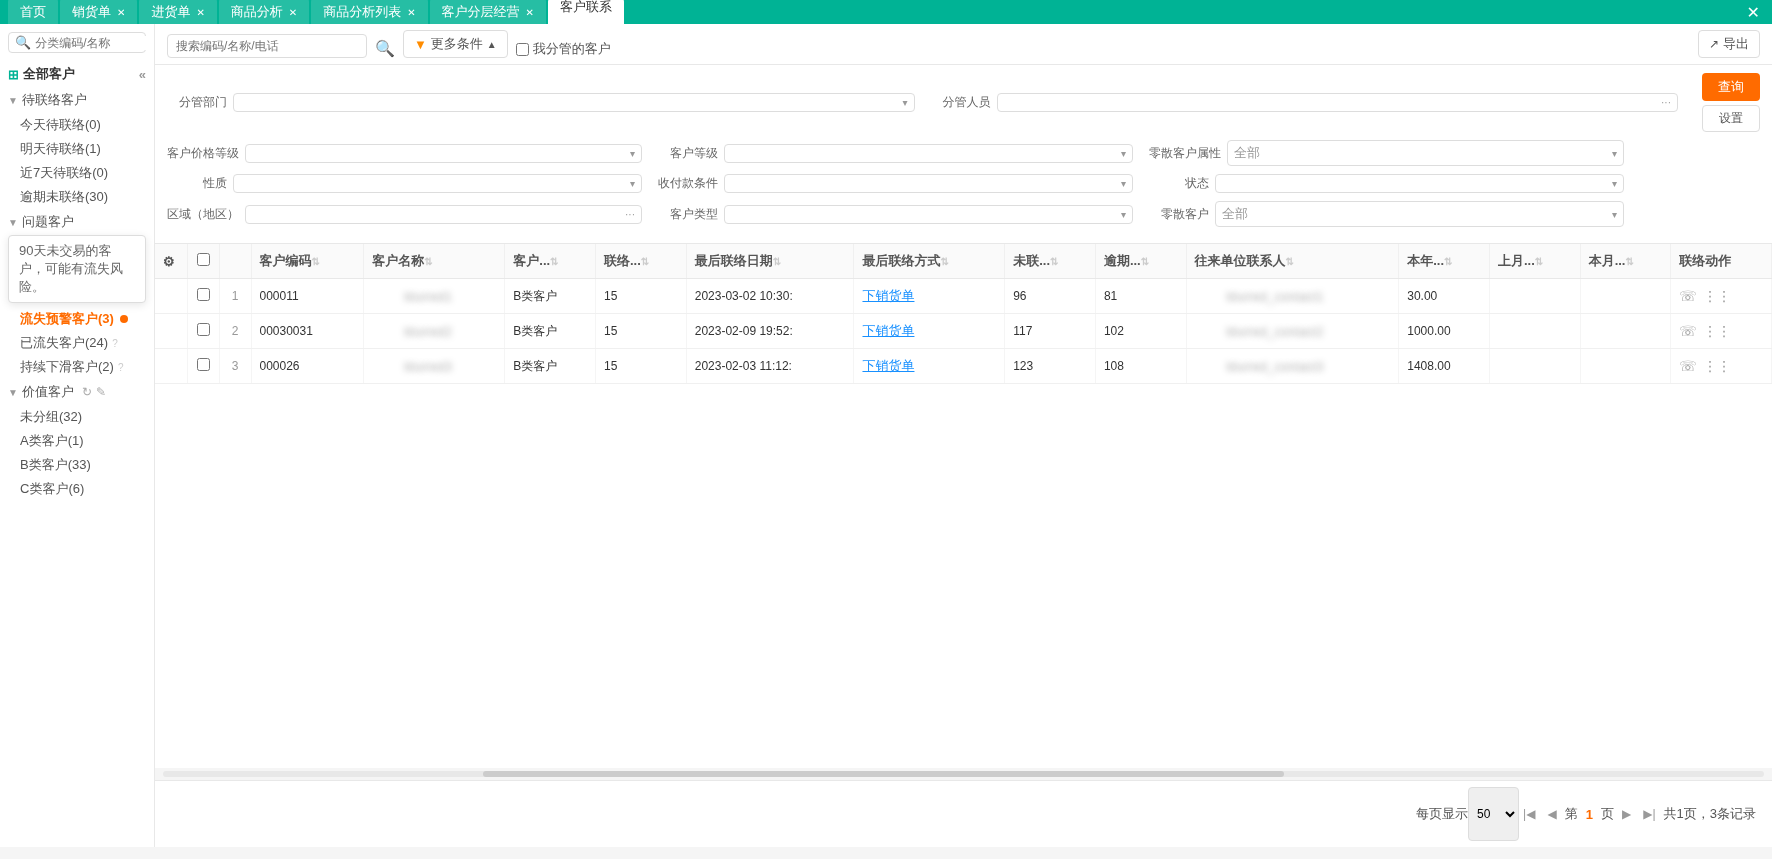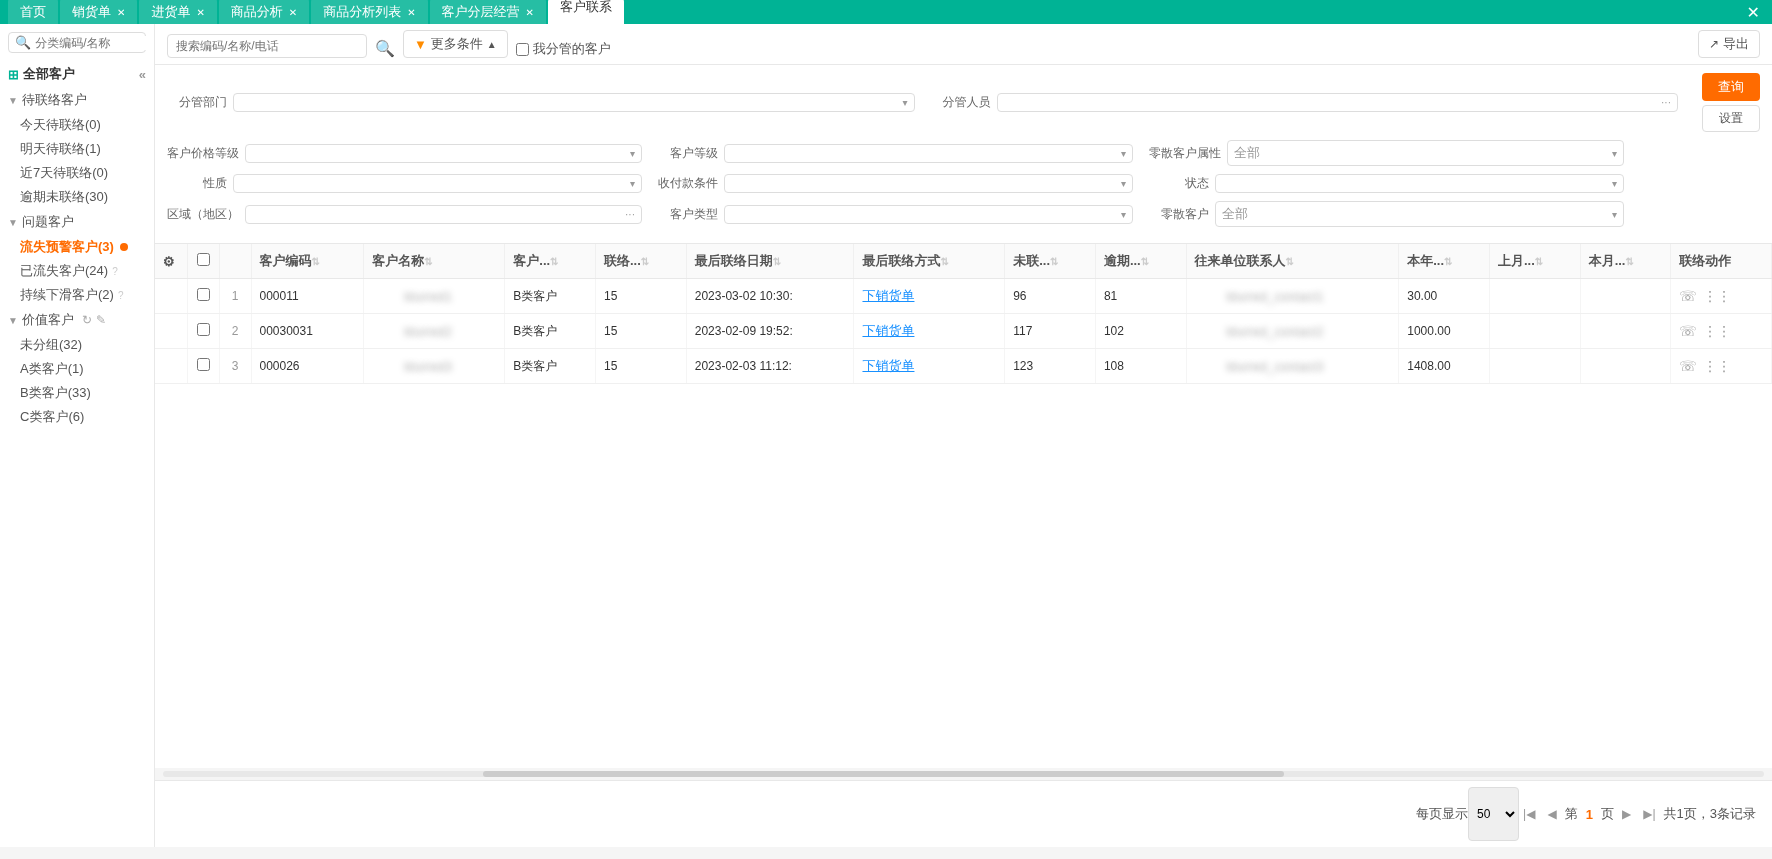--- a/index.html
+++ b/index.html
@@ -231,20 +231,23 @@
     </div>
     <div class="sidebar-item">
       <span>逾期未联络(30)</span>
     </div>
 
     <div class="sidebar-group-label">
       <span class="arrow">▼</span>
       <span>问题客户</span>
     </div>
 
+    <div class="tooltip-box">
+      <span>90天未交易的客户，可能有流失风险。</span>
+    </div>
 
     <div class="sidebar-item active">
       <span>流失预警客户(3)</span>
       <span style="width:8px;height:8px;background:#ff6b00;border-radius:50%;display:inline-block;margin-left:2px;"></span>
     </div>
     <div class="sidebar-item">
       <span>已流失客户(24)</span>
       <span style="color:#ccc;font-size:10px;">?</span>
     </div>
     <div class="sidebar-item">

